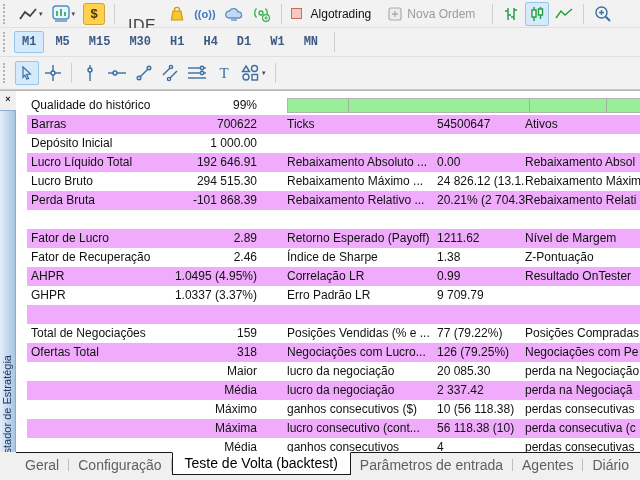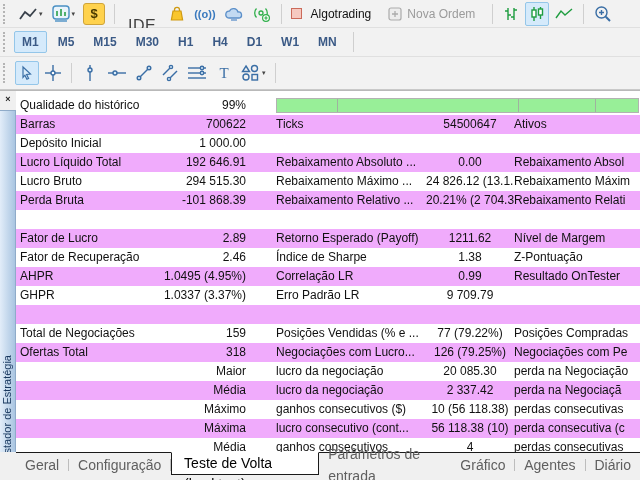--- a/index.html
+++ b/index.html
@@ -16,40 +16,40 @@
   .sep  { width:1px; height:20px; background:#cfcfcf; margin:0 5px; }
   .tbtn { display:inline-flex; align-items:center; justify-content:center; height:24px; min-width:24px; padding:0 2px; border:1px solid transparent; border-radius:2px; margin:0 1px; cursor:default; }
   .tbtn.sel { background:#d5eafb; border-color:#94c6e9; }
   .caret { font-size:7px; color:#444; margin-left:1px; }
   .lbl { font-size:12px; margin:0 8px 0 4px; }
   .lbl.dis { color:#9b9b9b; }
   .ide-lbl { font-size:16px; color:#404040; letter-spacing:0.5px; padding:0 4px;margin-top:24px; }
   .signals-lbl { font-size:11px; font-weight:bold; color:#3a7abf; }
   .dollar-btn { width:22px; height:22px; background:#ffd24d; border:1px solid #cfa43a; border-radius:3px; color:#4a3a00; font-weight:bold; font-size:13px; display:flex; align-items:center; justify-content:center; }
   .algot-sq { width:11px; height:11px; background:#f6c9c0; border:1px solid #cb6a5a; margin-right:5px; }
-  .tf-btn { display:inline-flex; align-items:center; justify-content:center; height:22px; padding:0 7px; margin-right:3px; color:#3b5a86; font-weight:bold; font-size:12px; border:1px solid transparent; border-radius:2px; }
+  .tf-btn { display:inline-flex; align-items:center; justify-content:center; height:22px; padding:0 7px; margin-right:3px; color:#3b5a86; font-weight:bold; font-size:12px; border:1px solid transparent; border-radius:2px;font-family:Liberation Mono, monospace; }
   .tf-btn.sel { background:#d5eafb; border-color:#94c6e9; }
   svg { display:block; }
 
   
   .panel { position:absolute; left:0; top:90px; width:640px; height:387px; background:#fff; border-top:1px solid #b9b9b9; }
   .side { position:absolute; left:0; top:0; width:16px; height:387px; background:#f0f0f0; }
   .close-btn { width:16px; height:16px; display:flex; align-items:center; justify-content:center; font-size:9px; font-weight:bold; color:#222; }
   .vtab { position:absolute; left:0; top:19px; width:16px; height:362px; background:linear-gradient(to right,#e2edf9,#a9c5e1); border:1px solid #8fabc9; border-left:none; }
   .vtab span { position:absolute; left:1px; bottom:6px; writing-mode:vertical-rl; transform:rotate(180deg); font-size:11px; color:#17365d; white-space:nowrap; }
 
   
-  .tablewrap { position:absolute; left:16px; top:0; width:624px; height:362px; overflow:hidden; padding-top:5px; }
+  .tablewrap { position:absolute; left:16px; top:0; width:624px; height:362px; overflow:hidden; padding-top:5px;padding-left:11px; }
   .trow { position:relative; display:flex; height:19px; line-height:19px; white-space:nowrap; }
   .trow.alt { background:#f0abfc; }
   .trow span { overflow:hidden; }
   .c1l { width:140px; padding-left:4px; }
   .c1v { width:90px; text-align:right; }
   .c2l { width:150px; margin-left:30px; }
-  .c2v { width:88px; text-align:center; }
+  .c2v { width:88px; text-align:left; }
   .c3l { flex:1; }
   .progressbar { position:absolute; left:260px; top:2px; width:363px; height:15px; background:#98ef98; border:1px solid #b2b2b2; display:flex; }
   .progressbar i { display:block; height:100%; border-right:1px solid #9fb39f; }
   .progressbar i:nth-child(1){ width:61px; } .progressbar i:nth-child(2){ width:181px; } .progressbar i:nth-child(3){ width:77px; }
 
   
   .tabbar { position:absolute; left:0; bottom:0; width:640px; height:25px; background:#f0f0f0; }
   .tabline { position:absolute; left:16px; top:0; right:0; height:1px; background:#1a1a1a; }
   .tabs { position:absolute; left:16px; top:0; display:flex; align-items:center; height:25px; }
   .tab { padding:0 9px; color:#5f5f5f; font-size:14px; line-height:22px; }
@@ -452,21 +452,20 @@
 
     <div class="tabbar">
       <div class="tabline"></div>
       <div class="tabs">
         <span class="tab">Geral</span>
         <span class="tab-sep"></span>
         <span class="tab">Configuração</span>
         <span class="tab-sep"></span>
         <span class="tab active">Teste de Volta (backtest)</span>
         <span class="tab">Parâmetros de entrada</span>
-        <span class="tab">Gráfico</span>
         <span class="tab-sep"></span>
         <span class="tab">Agentes</span>
         <span class="tab-sep"></span>
         <span class="tab">Diário</span>
       </div>
     </div>
   </div>
 </div>
 
 </body></html>

